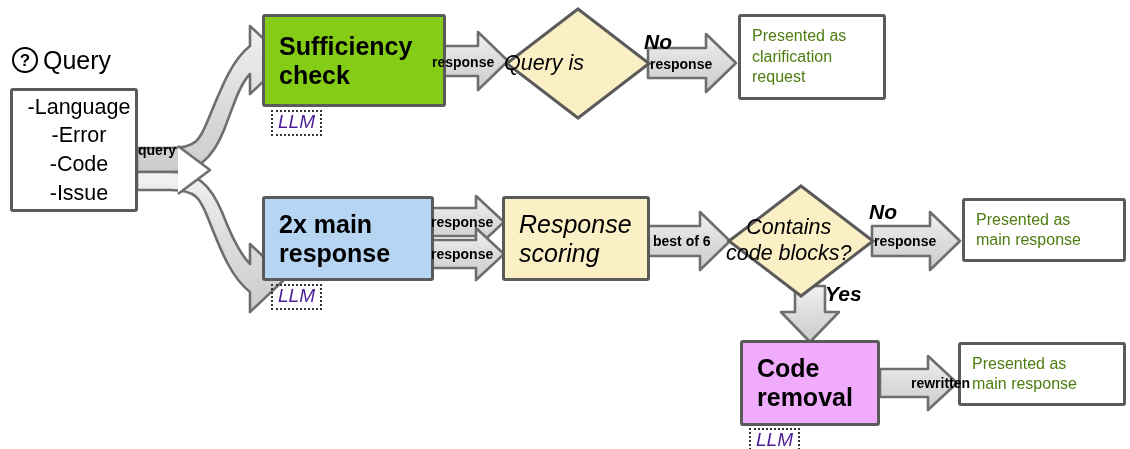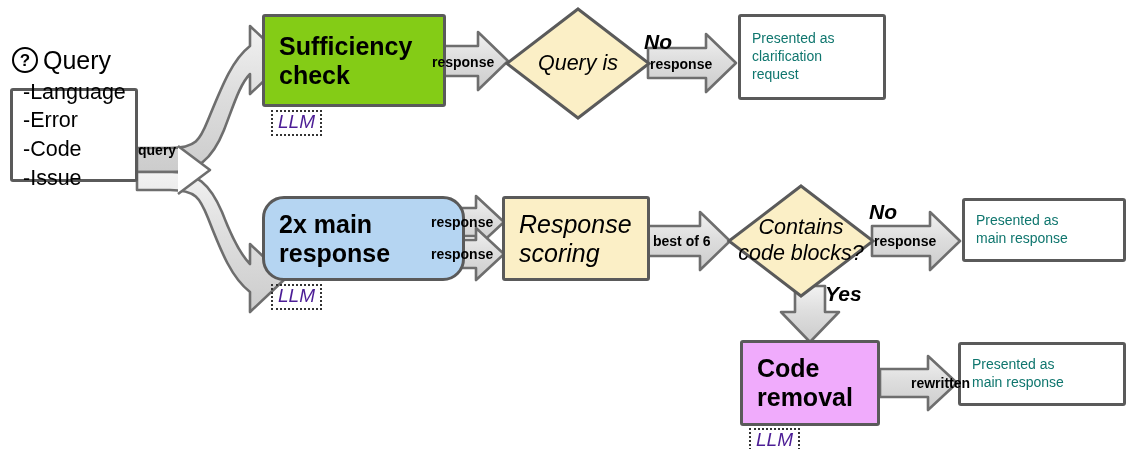--- a/index.html
+++ b/index.html
@@ -75,31 +75,31 @@
     font-style: italic;
     color: #000;
     line-height: 1.16;
   }
 
   
   .term {
     padding: 4px 0 4px 11px;
   }
   .term .line {
-    font-size: 14px;
-    color: #0f766e;
+    font-size: 16px;
+    color: #4d7c0f;
     line-height: 1.28;
   }
 
   
   .diamond {
     position: absolute;
     display: flex;
     align-items: center;
-    justify-content: center;
+    justify-content: flex-start;
   }
   .diamond .dia-shape {
     position: absolute;
     left: 0; top: 0;
     width: 100%;
     height: 100%;
   }
   .diamond .dia-text {
     position: relative;
     text-align: center;
@@ -241,21 +241,21 @@
     <g>
       <path d="M 880,369 L 928,369 L 928,356 L 957,383 L 928,410 L 928,397 L 880,397 Z" fill="url(#agrad)" stroke="#6e6e6e" stroke-width="2.6" stroke-linejoin="round"></path>
     </g>
   </svg>
 
   <div class="query-head" style="left:12px; top:47px;">
     <span class="q-icon">?</span>
     <span class="q-label">Query</span>
   </div>
 
-  <div class="node query-box" style="left:10px; top:88px; width:128px; height:94px;">
+  <div class="node query-box" style="left:10px; top:88px; width:128px; height:124px;text-align:center;">
     <span class="line">-Language</span>
     <span class="line">-Error</span>
     <span class="line">-Code</span>
     <span class="line">-Issue</span>
   </div>
 
   <div class="node proc" style="left:262px; top:14px; width:184px; height:93px; background:#84cc16;">
     <span class="line">Sufficiency</span>
     <span class="line">check</span>
   </div>
@@ -269,21 +269,21 @@
       <span>Query is</span><br>
     </div>
   </div>
 
   <div class="node term" style="left:738px; top:14px; width:148px; height:86px;">
     <span class="line">Presented as</span>
     <span class="line">clarification</span>
     <span class="line">request</span>
   </div>
 
-  <div class="node proc" style="left:262px; top:196px; width:203px; height:85px; background:#b5d5f2;border-radius:22px;">
+  <div class="node proc" style="left:262px; top:196px; width:172px; height:85px; background:#b5d5f2;">
     <span class="line">2x main</span>
     <span class="line">response</span>
   </div>
   <div class="llm-tag" style="left:271px; top:284px;">LLM</div>
 
   <div class="node proc-italic" style="left:502px; top:196px; width:148px; height:85px; background:#fbefc6;">
     <span class="line">Response</span>
     <span class="line">scoring</span>
   </div>
 

